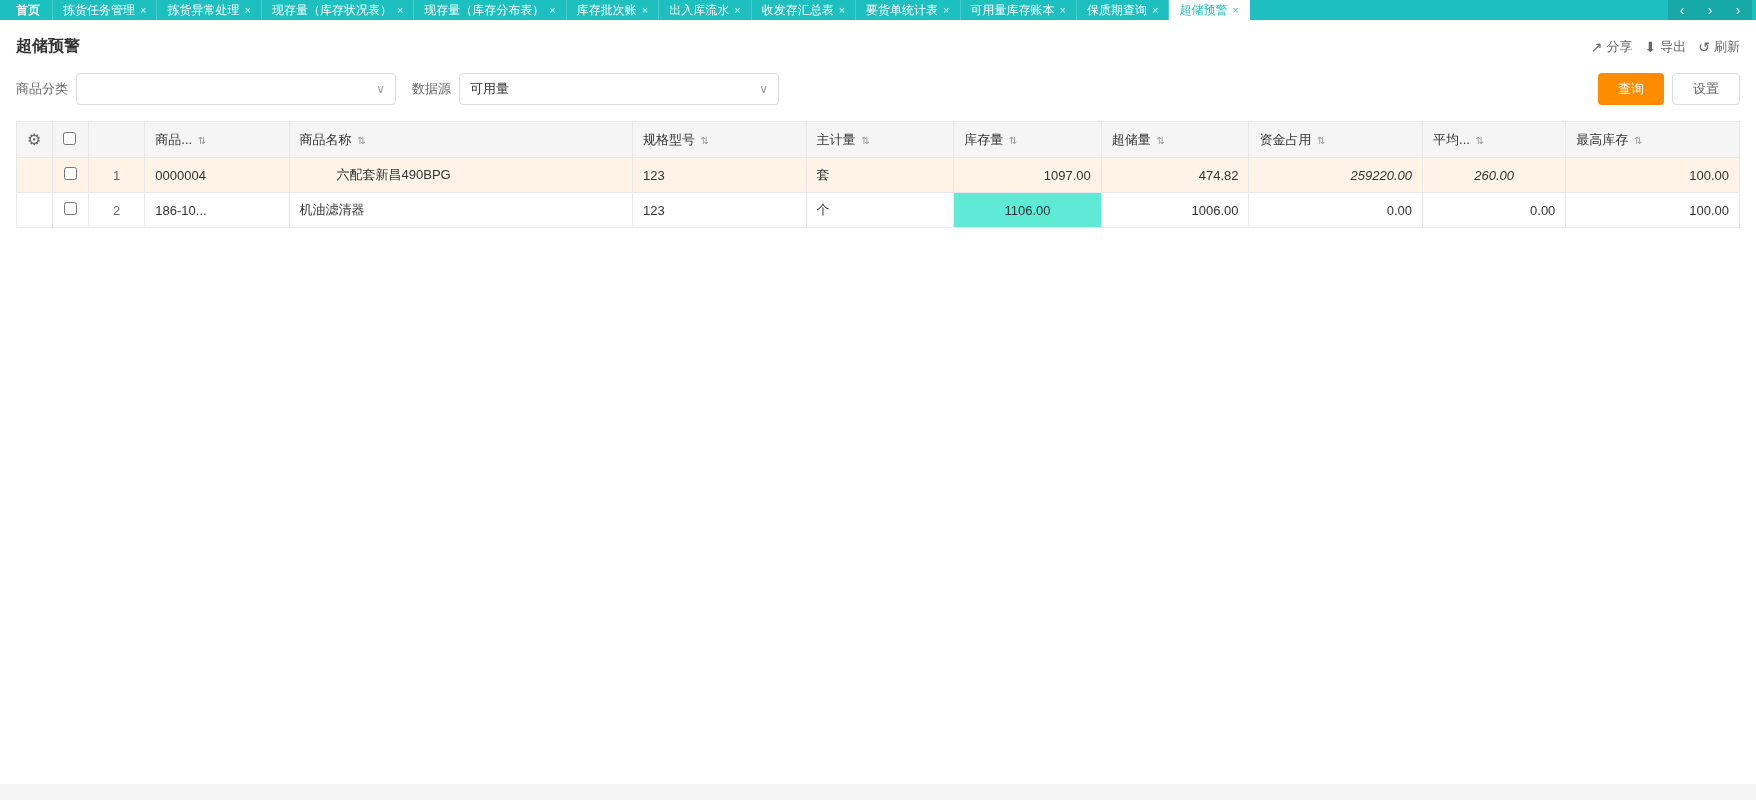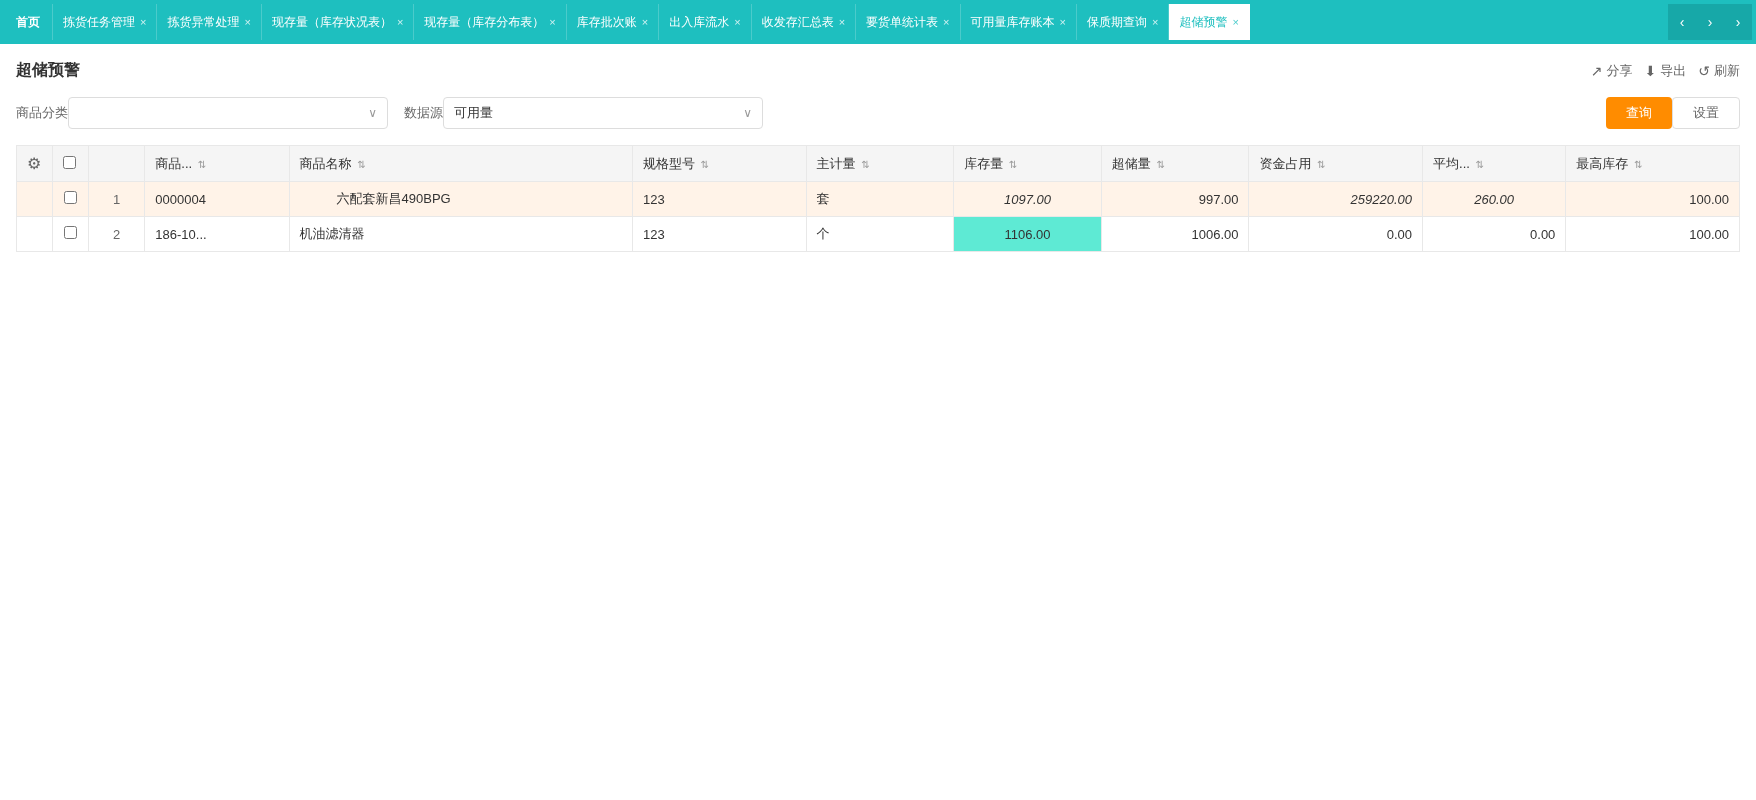--- a/index.html
+++ b/index.html
@@ -3,21 +3,21 @@
   <meta charset="utf-8">
   <style>
     * { margin: 0; padding: 0; box-sizing: border-box; }
     body { font-family: 'Microsoft YaHei', Arial, sans-serif; font-size: 13px; background: #f5f5f5; color: #333; }
 
     
     .top-nav {
       display: flex;
       align-items: center;
       background: #1ebfbf;
-      height: 44px;
+      height: 20px;
       padding: 0 4px;
       overflow: hidden;
       white-space: nowrap;
     }
     .nav-tab {
       display: inline-flex;
       align-items: center;
       padding: 0 10px;
       height: 36px;
       color: #fff;
@@ -99,20 +99,21 @@
     .filter-area {
       display: flex;
       align-items: center;
       gap: 16px;
       margin-bottom: 16px;
       flex-wrap: wrap;
     }
     .filter-item {
       display: flex;
       align-items: center;
+      gap: 8px;
     }
     .filter-label {
       color: #666;
       font-size: 13px;
       white-space: nowrap;
     }
     .filter-select {
       width: 320px;
       height: 32px;
       border: 1px solid #ddd;
@@ -126,21 +127,21 @@
       font-size: 13px;
       color: #333;
     }
     .filter-select-arrow {
       color: #999;
       font-size: 12px;
     }
     .filter-buttons {
       margin-left: auto;
       display: flex;
-      gap: 0;
+      gap: 8px;
       justify-content: space-between;
     }
     .btn-query {
       background: #ff8c00;
       color: #fff;
       border: none;
       border-radius: 4px;
       padding: 6px 20px;
       cursor: pointer;
       font-size: 13px;
@@ -354,22 +355,22 @@
     <tr>
     <td style="background:#fff3e8;"></td>
     <td style="background:#fff3e8;;text-align:center;">
       <input type="checkbox" style="">
     </td>
     <td style="background:#fff3e8;;text-align:center;color:#666;">1</td>
     <td style="background:#fff3e8;">0000004</td>
     <td style="background:#fff3e8;padding-left:47px;">六配套新昌490BPG</td>
     <td style="background:#fff3e8;">123</td>
     <td style="background:#fff3e8;">套</td>
-    <td style="background:#fff3e8;;text-align:center;font-style:italic;">1097.00</td>
-    <td style="background:#fff3e8;;text-align:right;">997.00</td>
+    <td style="background:#fff3e8;;text-align:right;">1097.00</td>
+    <td style="background:#fff3e8;;text-align:right;">474.82</td>
     <td style="background:#fff3e8;;text-align:right;font-style:italic;">259220.00</td>
     <td style="background:#fff3e8;;text-align:center;font-style:italic;">260.00</td>
     <td style="background:#fff3e8;;text-align:right;">100.00</td>
   </tr>
         <tr>
     <td style="background:#fff;"></td>
     <td style="background:#fff;;text-align:center;">
       <input type="checkbox" style="">
     </td>
     <td style="background:#fff;;text-align:center;color:#666;">2</td>

